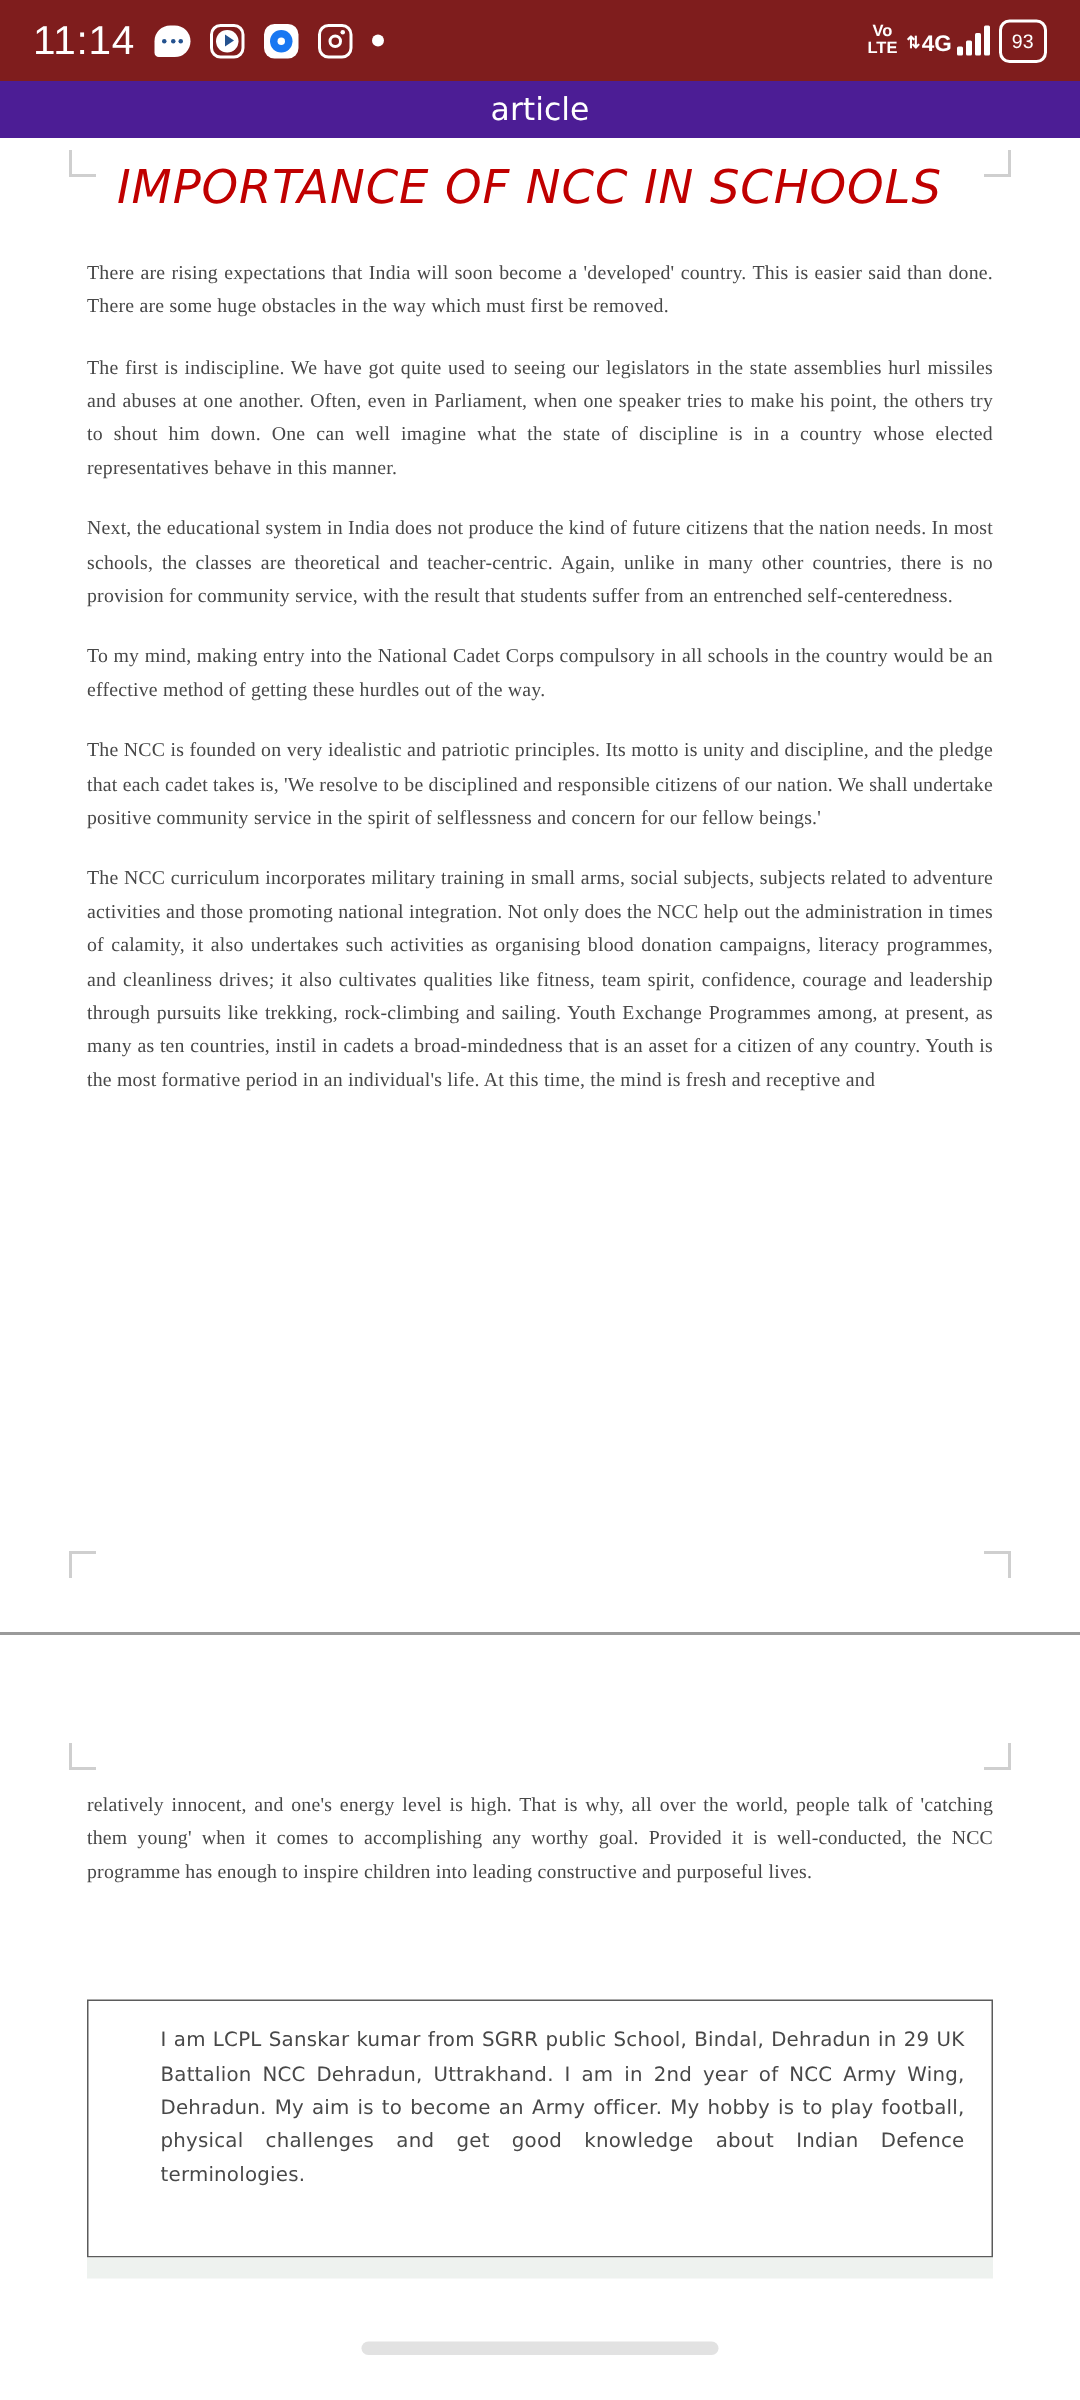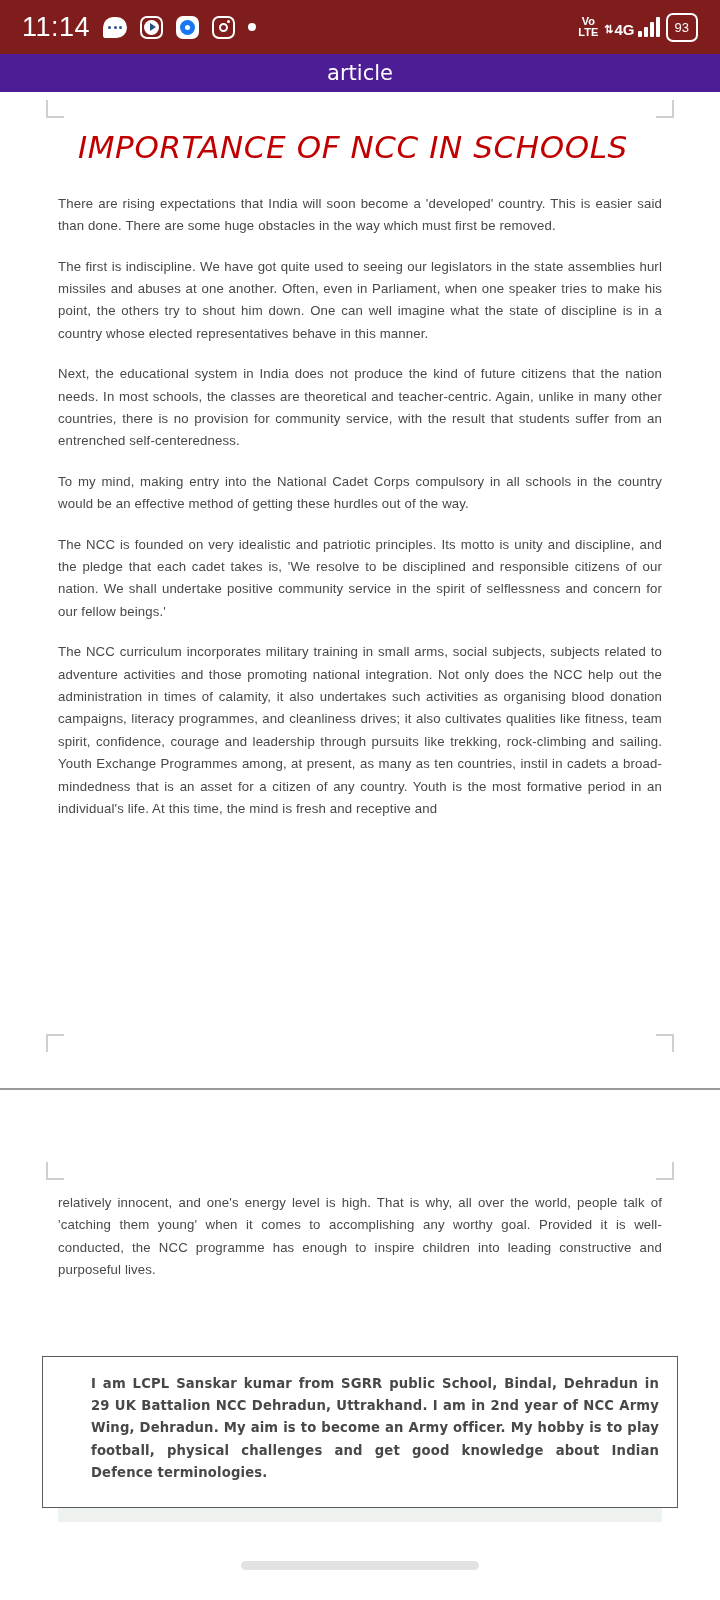--- a/index.html
+++ b/index.html
@@ -127,38 +127,37 @@
     font-style: italic;
     text-align: right;
     margin-top: 24px;
     padding-right: 52px;
     white-space: nowrap;
   }
   .byline .dash { color: #c00000; }
 
   p.para {
     color: #484848;
-    font-family: Liberation Sans, sans-serif;
+    font-family: Liberation Serif, serif;
     font-size: 13.2px;
     line-height: 22.4px;
     text-align: justify;
     margin-top: 18px;
     letter-spacing: 0.15px;
   }
   p.para.first { margin-top: 26px; }
 
   .page-divider { height: 2px; background: #9a9a9a; width: 100%; }
   .page-gap { height: 28px; background: #ffffff; }
 
   
   .bio-box {
     border: 1px solid #5b5b5b;
-    margin: 0 42px;
-    padding: 16px 18px 22px 48px;
-    font-weight: bold;
+    margin: 0 58px;
+    padding: 16px 18px 42px 48px;
   }
   .bio-box p {
     color: #484848;
     font-family: "DejaVu Sans", sans-serif;
     font-size: 13.2px;
     line-height: 22.4px;
     text-align: justify;
     letter-spacing: 0.15px;
   }
   .bio-shadow {
@@ -240,21 +239,21 @@
 <div class="doc">
 
   <div class="page" style="height:968px;">
     <div class="frame">
       <span class="mark tl" style="top:8px;"></span>
       <span class="mark tr" style="top:8px;"></span>
       <span class="mark bl" style="bottom:8px;"></span>
       <span class="mark br" style="bottom:8px;"></span>
     </div>
 
-    <div class="body-wrap" style="padding-top:36px;">
+    <div class="body-wrap" style="padding-top:14px;">
       <div class="doc-title">IMPORTANCE OF NCC IN SCHOOLS</div>
 
 
       <p class="para first">There are rising expectations that India will soon become a 'developed' country. This is easier said than done. There are some huge obstacles in the way which must first be removed.</p>
       <p class="para">The first is indiscipline. We have got quite used to seeing our legislators in the state assemblies hurl missiles and abuses at one another. Often, even in Parliament, when one speaker tries to make his point, the others try to shout him down. One can well imagine what the state of discipline is in a country whose elected representatives behave in this manner.</p>
       <p class="para">Next, the educational system in India does not produce the kind of future citizens that the nation needs. In most schools, the classes are theoretical and teacher-centric. Again, unlike in many other countries, there is no provision for community service, with the result that students suffer from an entrenched self-centeredness.</p>
       <p class="para">To my mind, making entry into the National Cadet Corps compulsory in all schools in the country would be an effective method of getting these hurdles out of the way.</p>
       <p class="para">The NCC is founded on very idealistic and patriotic principles. Its motto is unity and discipline, and the pledge that each cadet takes is, 'We resolve to be disciplined and responsible citizens of our nation. We shall undertake positive community service in the spirit of selflessness and concern for our fellow beings.'</p>
       <p class="para">The NCC curriculum incorporates military training in small arms, social subjects, subjects related to adventure activities and those promoting national integration. Not only does the NCC help out the administration in times of calamity, it also undertakes such activities as organising blood donation campaigns, literacy programmes, and cleanliness drives; it also cultivates qualities like fitness, team spirit, confidence, courage and leadership through pursuits like trekking, rock-climbing and sailing. Youth Exchange Programmes among, at present, as many as ten countries, instil in cadets a broad-mindedness that is an asset for a citizen of any country. Youth is the most formative period in an individual's life. At this time, the mind is fresh and receptive and</p>
     </div>

